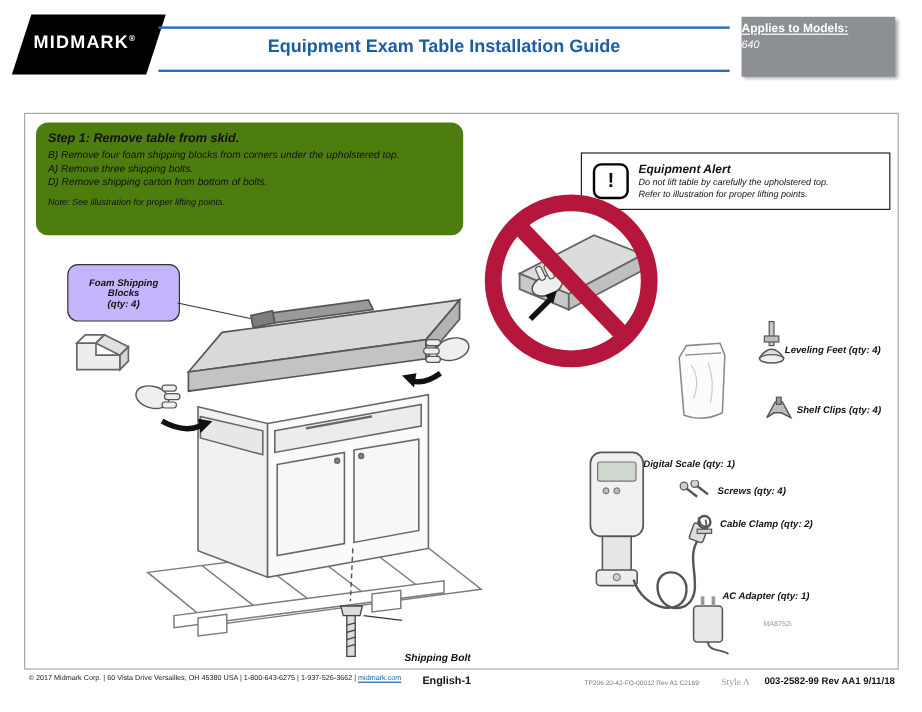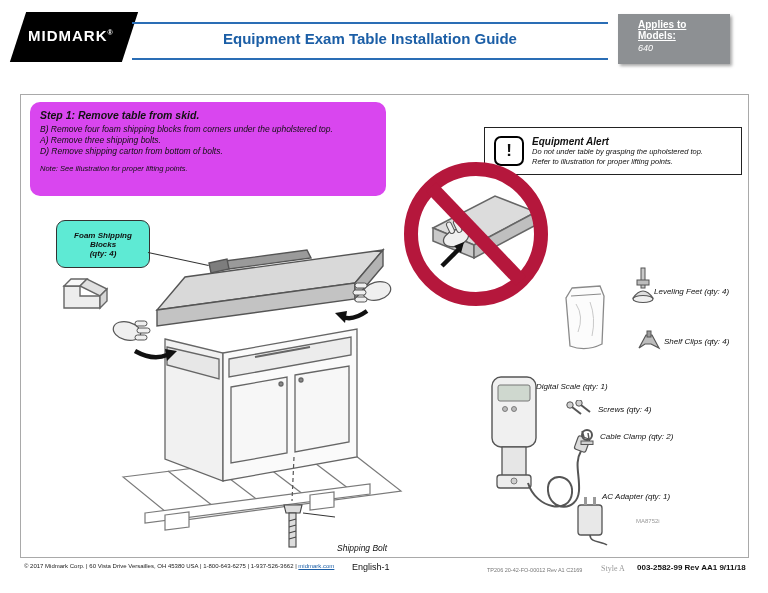--- a/index.html
+++ b/index.html
@@ -9,56 +9,56 @@
 
   
   .logo-wrap{left:18px;top:12px;width:112px;height:50px;}
   .logo-skew{position:absolute;inset:0;background:#000;transform:skewX(-18deg);}
   .logo-text{position:absolute;left:10px;top:15px;color:#fff;font-weight:bold;
              font-size:15px;letter-spacing:1px;}
   .logo-reg{font-size:7px;vertical-align:super;}
   .hrule{height:2px;background:#2a6db5;}
   .doc-title{left:132px;top:30px;width:476px;text-align:center;
              font-size:15px;font-weight:bold;color:#1b5ea6;}
-  .models-box{left:618px;top:14px;width:112px;height:50px;background:#8d9093;
-              box-shadow:2px 2px 3px rgba(0,0,0,.35);color:#fff;padding:5px 20px;box-sizing:border-box;}
+  .models-box{left:618px;top:14px;width:128px;height:50px;background:#8d9093;
+              box-shadow:2px 2px 3px rgba(0,0,0,.35);color:#fff;padding:5px 0;box-sizing:border-box;}
   .models-label{font-weight:bold;font-size:10px;text-decoration:underline;}
   .models-value{font-style:italic;font-size:9px;margin-top:2px;}
 
   
   .frame{left:20px;top:94px;width:727px;height:462px;border:1px solid #a9a9a9;}
 
   
-  .step-box{left:30px;top:102px;width:356px;height:94px;background:#d946ef;
+  .step-box{left:30px;top:102px;width:356px;height:94px;background:#4d7c0f;
             border-radius:10px;padding:7px 10px;box-sizing:border-box;}
   .step-title{font-weight:bold;font-style:italic;font-size:10.5px;margin-bottom:3px;}
   .step-item{font-style:italic;font-size:8.5px;line-height:1.3;}
   .step-note{font-style:italic;font-size:7.5px;margin-top:7px;}
 
   
   .alert-box{left:484px;top:127px;width:258px;height:48px;background:#fff;
              border:1.5px solid #222;display:flex;align-items:center;box-sizing:border-box;}
   .alert-icon{width:26px;height:26px;border:2.5px solid #000;border-radius:7px;
               margin:0 8px 0 9px;display:flex;align-items:center;justify-content:center;
               font-weight:bold;font-size:17px;flex:0 0 auto;}
   .alert-title{font-weight:bold;font-style:italic;font-size:10px;}
   .alert-line{font-style:italic;font-size:7.5px;line-height:1.3;}
 
   
   .callout-box{left:56px;top:220px;width:92px;height:46px;border:1px solid #333;border-radius:9px;
-               background:#5eead4;display:flex;align-items:center;justify-content:center;
+               background:#c4b5fd;display:flex;align-items:center;justify-content:center;
                text-align:center;font-weight:bold;font-style:italic;font-size:8px;white-space:pre-line;}
-  .plabel{font-weight:normal;font-style:italic;font-size:8px;white-space:nowrap;}
+  .plabel{font-weight:bold;font-style:italic;font-size:8px;white-space:nowrap;}
   .figref{font-size:6px;color:#999;}
   .leader{height:0;border-top:1px solid #333;transform-origin:left center;}
 
   
   .foot-left{left:24px;top:563px;font-size:6px;color:#222;}
   .foot-link{color:#1b5ea6;text-decoration:underline;}
-  .foot-page{left:352px;top:562px;font-size:9px;}
+  .foot-page{left:352px;top:562px;font-size:9px;font-weight:bold;}
   .foot-ref{left:487px;top:567px;font-size:5.5px;color:#777;}
   .foot-style{left:601px;top:564px;font-size:8px;color:#9a9a9a;font-family:"Liberation Serif",serif;}
   .foot-part{left:637px;top:563px;font-size:8px;font-weight:bold;}
 </style>
 </head>
 <body>
 
 <div class="page">
 
   <div class="abs logo-wrap">
@@ -84,21 +84,21 @@
     <div class="step-item">B)  Remove four foam shipping blocks from corners under the upholstered top.</div>
     <div class="step-item">A)  Remove three shipping bolts.</div>
     <div class="step-item">D)  Remove shipping carton from bottom of bolts.</div>
     <div class="step-note">Note:  See illustration for proper lifting points.</div>
   </div>
 
   <div class="abs alert-box">
     <div class="alert-icon">!</div>
     <div>
       <div class="alert-title">Equipment Alert</div>
-      <div class="alert-line">Do not under table by grasping the upholstered top.</div>
+      <div class="alert-line">Do not lift table by carefully the upholstered top.</div>
       <div class="alert-line">Refer to illustration for proper lifting points.</div>
     </div>
   </div>
 
   <svg class="abs" style="left:398px;top:150px;" width="158" height="168" viewBox="0 0 158 168">
 
     <polygon points="35,78 97,46 138,62 76,95" fill="#dcdcdc" stroke="#666" stroke-width="1.5"></polygon>
     <polygon points="35,78 76,95 76,108 35,91" fill="#c9c9c9" stroke="#666" stroke-width="1.5"></polygon>
     <polygon points="76,95 138,62 138,75 76,108" fill="#bfbfbf" stroke="#666" stroke-width="1.5"></polygon>
 

